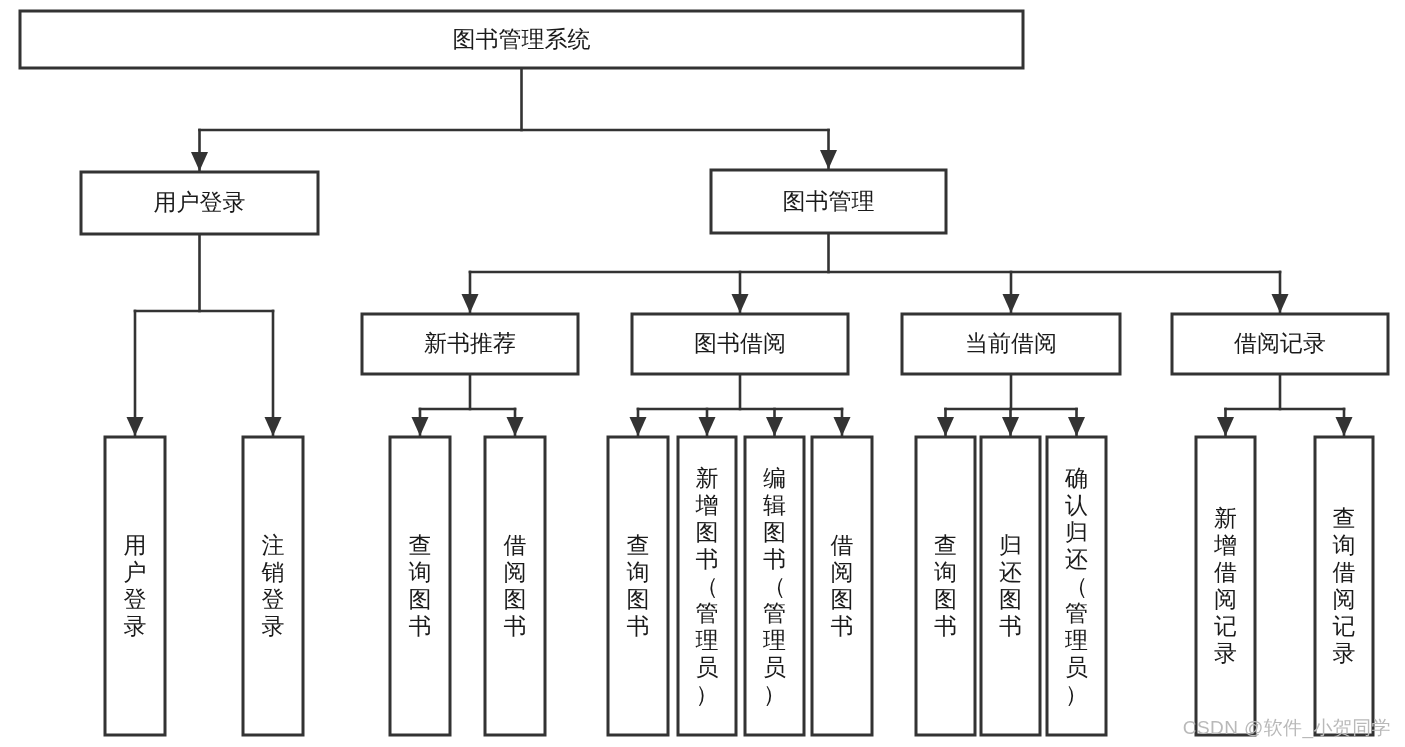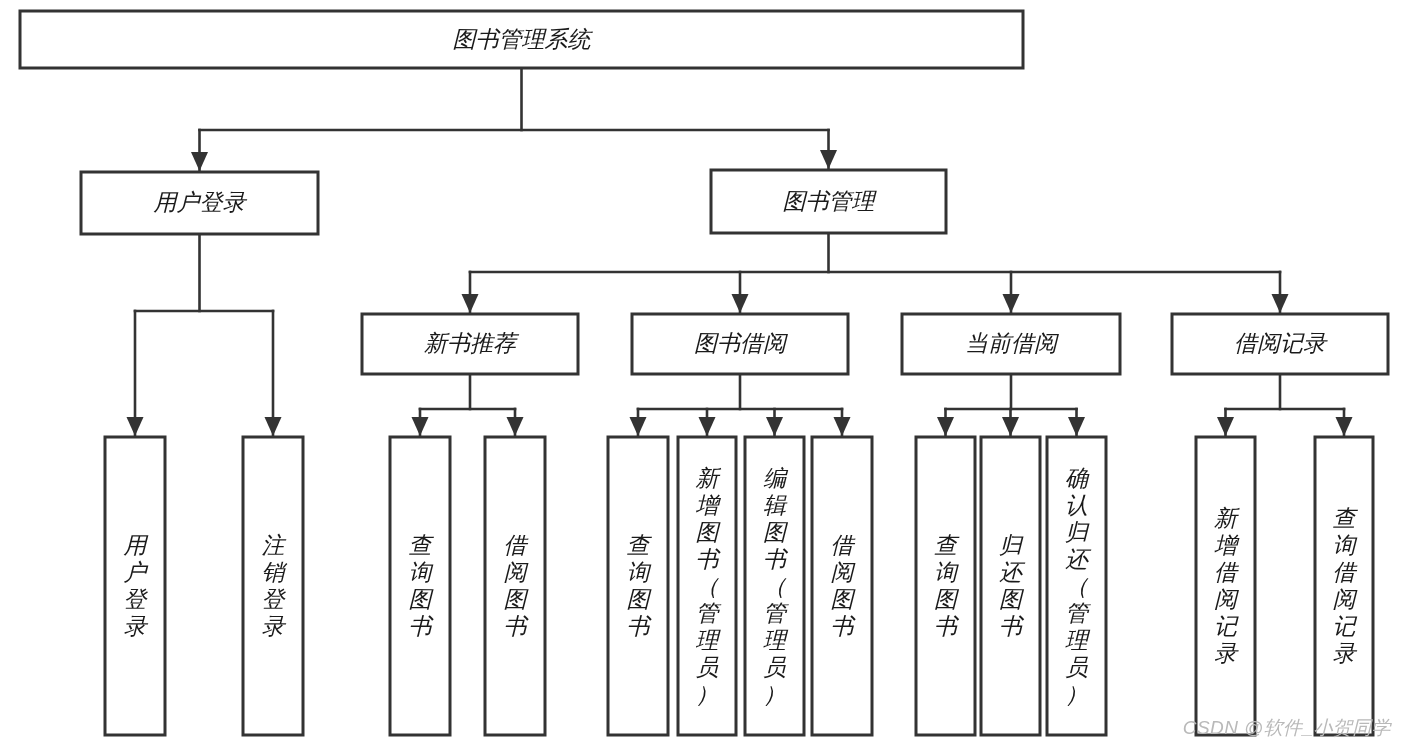--- a/index.html
+++ b/index.html
@@ -11,21 +11,20 @@
     width: 1405px;
     height: 747px;
     font-family: "Liberation Sans", "DejaVu Sans", sans-serif;
     overflow: hidden;
     position: relative;
   }
   #diagram-root {
     position: relative;
     width: 1405px;
     height: 747px;
-    font-style: italic;
   }
   svg.flow {
     position: absolute;
     top: 0; left: 0;
     width: 1405px;
     height: 747px;
     display: block;
   }
   .node-box {
     fill: #ffffff;

